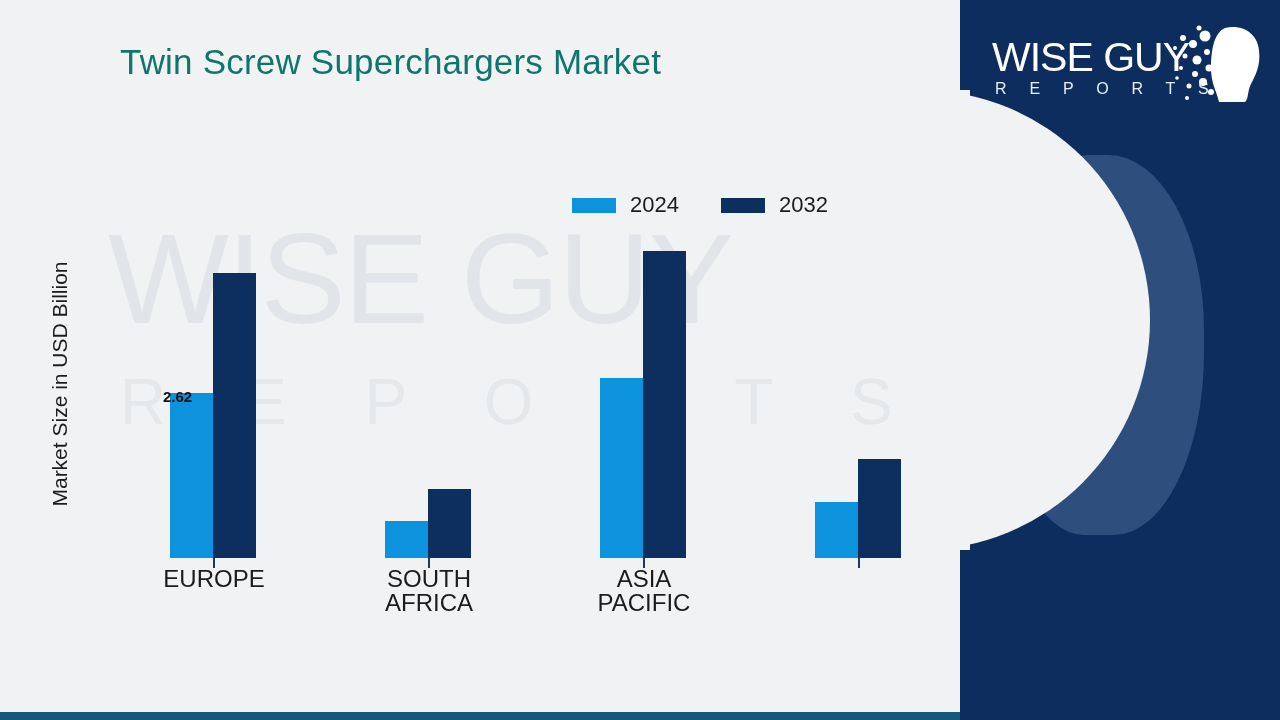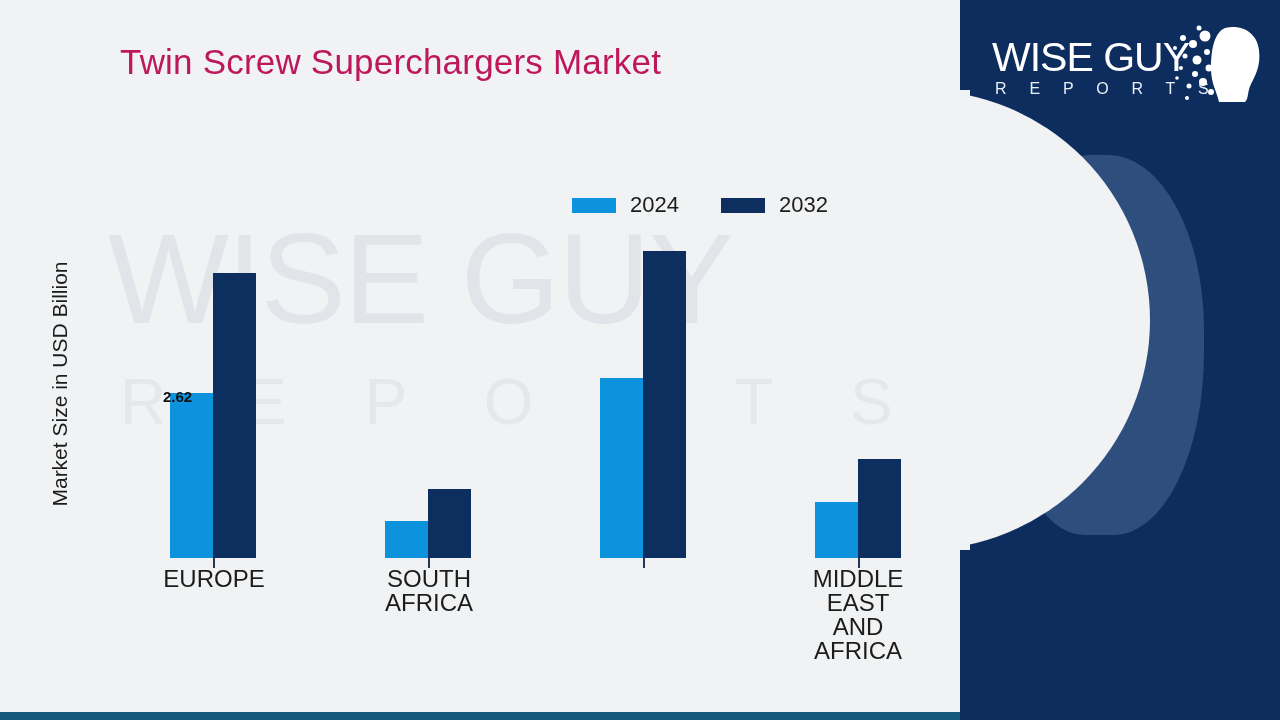--- a/index.html
+++ b/index.html
@@ -78,21 +78,21 @@
   
   .bottom-strip {
     position: absolute; left: 0; top: 712px;
     width: 960px; height: 8px;
     background: #14597c;
   }
 
   
   .chart-title {
     position: absolute; left: 120px; top: 42px;
-    font-size: 35px; color: #be185d;
+    font-size: 35px; color: #0f766e;
     letter-spacing: 0.2px;
     white-space: nowrap;
   }
 
   
   .watermark {
     position: absolute; left: 108px; top: 205px;
     width: 760px; height: 260px;
     pointer-events: none;
     user-select: none;
@@ -186,27 +186,25 @@
       <div class="tick" style="left: 213px;"></div>
       <div class="cat-label" style="width: 150px; left: 139px; top: 567px;">EUROPE</div>
       <div class="bar" style="left: 385px; height: 37px; background: rgb(13, 146, 221);"></div>
       <div class="bar" style="left: 428px; height: 69px; background: rgb(13, 47, 96);"></div>
       <div class="tick" style="left: 428px;"></div>
       <div class="cat-label" style="width: 150px; left: 354px; top: 567px;">SOUTH
 AFRICA</div>
       <div class="bar" style="left: 600px; height: 180px; background: rgb(13, 146, 221);"></div>
       <div class="bar" style="left: 643px; height: 307px; background: rgb(13, 47, 96);"></div>
       <div class="tick" style="left: 643px;"></div>
+      <div class="cat-label" style="width: 150px; left: 569px; top: 567px;">ASIA
+PACIFIC</div>
       <div class="bar" style="left: 815px; height: 56px; background: rgb(13, 146, 221);"></div>
       <div class="bar" style="left: 858px; height: 99px; background: rgb(13, 47, 96);"></div>
       <div class="tick" style="left: 858px;"></div>
-      <div class="cat-label" style="width: 150px; left: 783px; top: 567px;">MIDDLE
-EAST
-AND
-AFRICA</div>
     </div>
 </div>
 
 <div class="right-panel">
   <div class="panel-head-silhouette"></div>
   <div class="panel-head-jaw"></div>
   <div class="panel-nose"></div>
 
   <div class="panel-circle">
     <svg class="circle-dots" viewBox="0 0 460 460">

